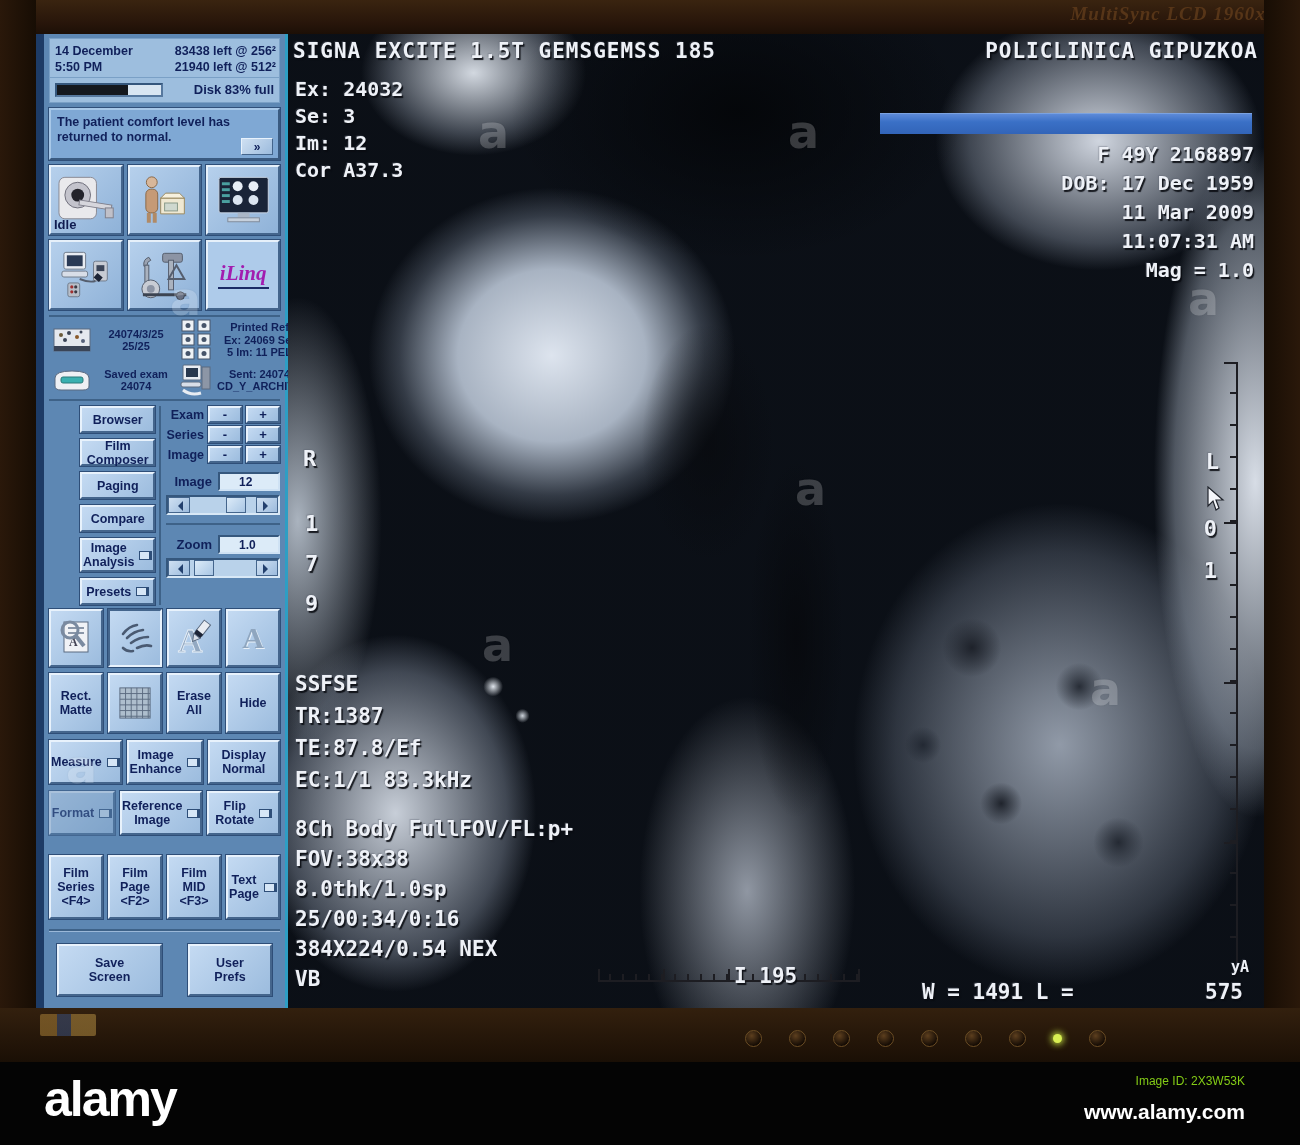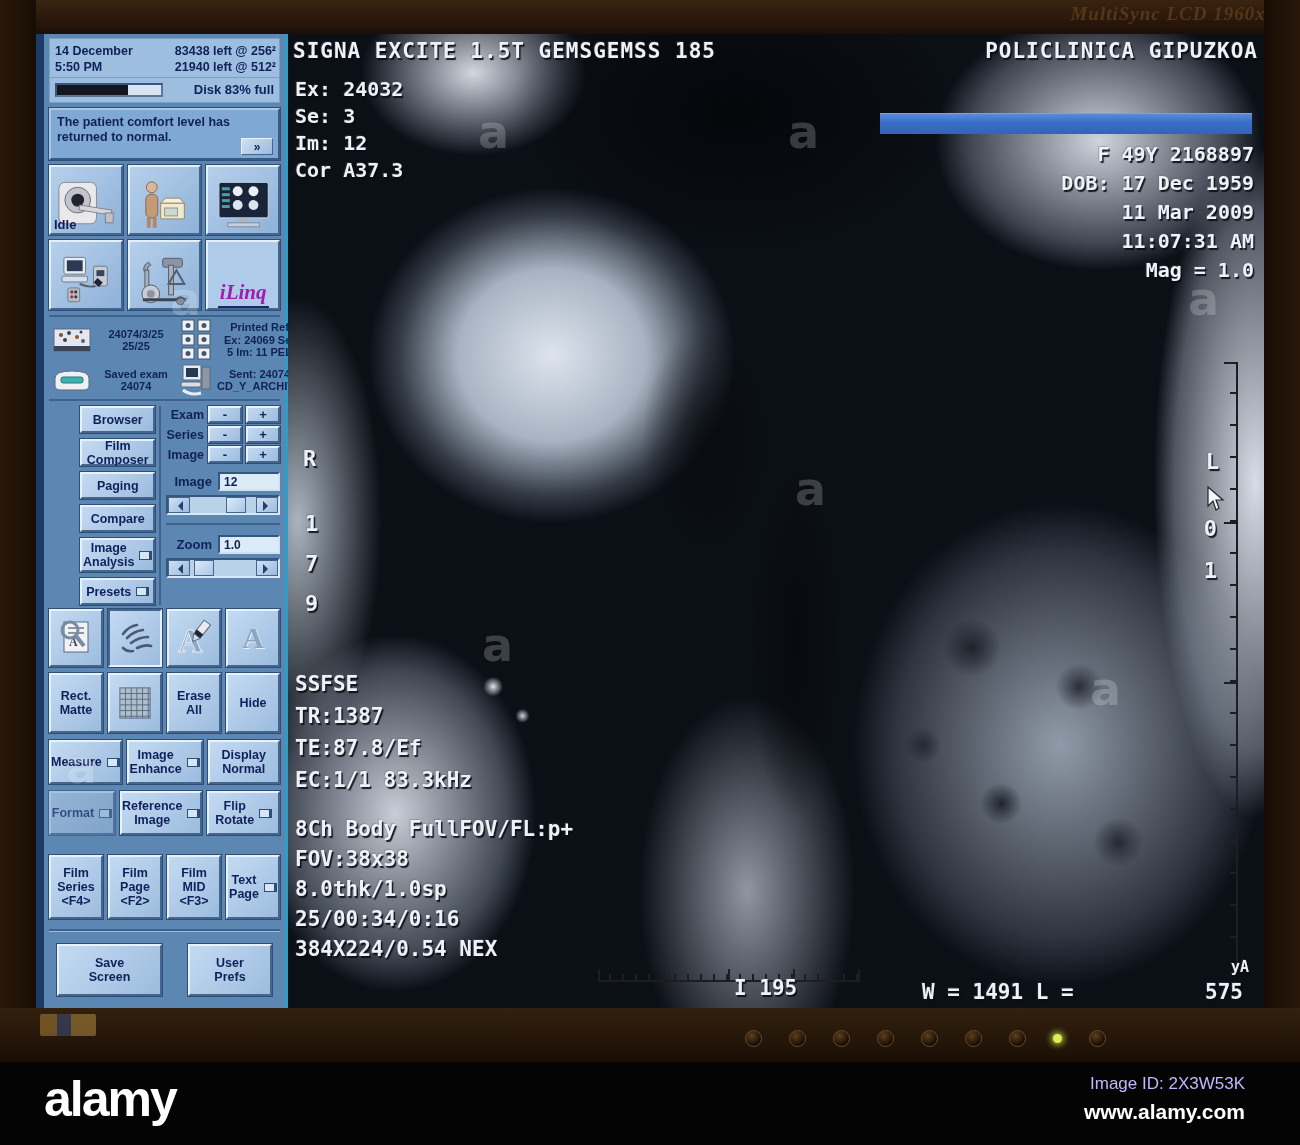--- a/index.html
+++ b/index.html
@@ -21,21 +21,21 @@
   .bez-row { position:absolute; left:745px; top:22px; display:flex; align-items:center; gap:27px; }
   .bez-btn { width:17px; height:17px; border-radius:50%;
     background:radial-gradient(circle at 38% 32%, #5d3f1e, #140b04 72%);
     border:1px solid #6b4d24; }
   .led { width:9px; height:9px; border-radius:50%; background:#d9ef53; box-shadow:0 0 6px 2px rgba(210,240,70,.8); }
 
   
   .wm-bar { position:absolute; left:0; right:0; top:1062px; height:83px; background:#040404; }
   .wm-logo { position:absolute; left:44px; top:8px; color:#fff; font-weight:bold;
     font-size:50px; letter-spacing:-2px; }
-  .wm-id { position:absolute; right:55px; top:12px; color:#c4b5fd; font-size:17px; }
+  .wm-id { position:absolute; right:55px; top:12px; color:#84cc16; font-size:12px; }
   .wm-url { position:absolute; right:55px; top:38px; color:#fff; font-size:21px; font-weight:bold; }
   .wm-a { position:absolute; color:#fff; opacity:.20; font:bold 46px "DejaVu Sans", sans-serif;
     text-shadow:0 0 2px rgba(0,0,0,.4); pointer-events:none; z-index:40; }
 
   
   .screen { position:absolute; left:34px; top:32px; width:1233px; height:978px;
     background:#07090d; border:2px solid #0d4660; box-shadow:inset 0 0 14px rgba(70,170,220,.25);
     display:flex; }
 
   
@@ -57,21 +57,21 @@
     border-bottom-color:#3a5a80; border-right-color:#3a5a80; outline:1px solid #30507a;
     padding:5px 6px; font-size:12.5px; font-weight:bold; line-height:15px; min-height:52px; }
   .msg-more { position:absolute; right:5px; bottom:3px; width:32px; height:17px;
     background:linear-gradient(135deg,#cfe0f2,#9cbbdd); border:1px solid #44658c;
     border-top-color:#e8f2fc; border-left-color:#e8f2fc; font:bold 12px "Liberation Sans",sans-serif;
     color:#10205a; text-align:center; line-height:14px; }
 
   .icon-grid { display:grid; grid-template-columns:repeat(3,1fr); gap:5px; }
   .icon-btn { position:relative; height:70px; background:linear-gradient(135deg,#b6d0ec,#8fb2d8);
     border:2px solid #44658c; border-top-color:#e6f0fa; border-left-color:#e6f0fa;
-    outline:1px solid #2e4e78; display:flex; align-items:flex-end; justify-content:center; }
+    outline:1px solid #2e4e78; display:flex; align-items:center; justify-content:center; }
   .icon-btn svg { width:85%; height:85%; }
   .idle-lbl { position:absolute; left:3px; bottom:1px; font-size:13px; font-weight:bold; color:#101c50; }
   .ilinq { font:italic bold 21px "Liberation Serif", serif; color:#a21caf; background:#aecbea; }
   .ilinq span { border-bottom:2px solid #1a2a66; padding:0 2px 1px; }
 
   .status-grid { display:grid; grid-template-columns:46px 78px 38px 85px; gap:2px;
     align-items:center; font-size:11px; font-weight:bold; line-height:12.5px; padding:2px 0 2px 0;
     border-top:2px solid #3e6288; border-bottom:2px solid #3e6288; }
   .status-grid .txt { text-align:center; }
   .status-grid svg { display:block; margin:0 auto; }
@@ -89,21 +89,21 @@
     border:1px solid #2e4e78; border-right-width:3px; margin-left:5px; flex:none; }
   .adj-col { flex:1; border-left:2px solid #3e6288; padding-left:5px;
     display:flex; flex-direction:column; }
   .stepper { display:flex; align-items:center; justify-content:flex-end; gap:4px; margin-bottom:3px; }
   .stepper .lbl { font-size:12.5px; font-weight:bold; }
   .sbtn { width:34px; height:17px; font-size:13px; line-height:13px; }
   .field-row { display:flex; align-items:center; justify-content:flex-end; gap:6px; margin:6px 0 4px; }
   .field-row .lbl { font-size:13px; font-weight:bold; }
   .field { width:62px; height:19px; background:#dcebf8; border:2px solid #35577d;
     border-bottom-color:#cfe2f4; border-right-color:#cfe2f4; font:bold 12px "Liberation Sans",sans-serif;
-    color:#10205a; padding:1px 4px; }
+    color:#10205a; padding:1px 19px; }
   .scrollbar { position:relative; height:20px; background:#b9d2ea; border:2px solid #35577d;
     border-bottom-color:#d8e8f6; border-right-color:#d8e8f6; margin-bottom:6px; }
   .sb-arrow { position:absolute; top:0; width:22px; height:16px; background:linear-gradient(135deg,#cfe0f2,#9cbbdd);
     border:1px solid #44658c; }
   .sb-arrow:after { content:""; position:absolute; top:3px; border:5px solid transparent; }
   .sb-left { left:0; } .sb-left:after { left:4px; border-right-color:#23406e; }
   .sb-right { right:0; } .sb-right:after { right:4px; border-left-color:#23406e; }
   .sb-thumb { position:absolute; top:0; width:20px; height:16px;
     background:linear-gradient(135deg,#dcebf8,#a9c6e4); border:1px solid #44658c; }
   .zoom-divider { border-top:2px solid #3e6288; margin:2px 0 4px; }
@@ -157,21 +157,21 @@
   .ov-ex { left:7px; top:42px; font-size:20px; line-height:27px; }
   .name-bar { position:absolute; right:13px; top:79px; width:372px; height:21px;
     background:linear-gradient(#5d8ad8,#3a70c6 40%, #3264b8); border-top:1px solid #7ba2e0; }
   .ov-pat { right:11px; top:106px; text-align:right; font-size:20px; line-height:29px; }
   .ov-r { left:15px; top:412px; font-size:22px; }
   .ov-lnums { left:17px; top:470px; font-size:22px; line-height:40px; }
   .ov-l { right:46px; top:415px; font-size:22px; }
   .ov-rnums { right:48px; top:474px; font-size:22px; line-height:42px; }
   .ov-seq { left:7px; top:634px; font-size:21px; line-height:32px; }
   .ov-coil { left:7px; top:780px; font-size:21px; line-height:30px; }
-  .ov-i { left:446px; bottom:8px; font-size:21px; }
+  .ov-i { left:446px; bottom:20px; font-size:21px; }
   .ov-w { left:634px; bottom:4px; font-size:21px; }
   .ov-lvl { right:22px; bottom:4px; font-size:21px; }
   .ov-corner { right:16px; bottom:32px; font-size:15px; }
   .ruler-h { position:absolute; left:310px; bottom:26px; width:262px; height:13px;
     border-bottom:2px solid #1d1d22;
     background:
       repeating-linear-gradient(to right, #1d1d22 0 2px, transparent 2px 65px),
       repeating-linear-gradient(to right, transparent 0 11px, #1d1d22 11px 13px) content-box;
     padding-top:5px; }
   .ruler-v { position:absolute; right:27px; top:328px; width:14px; height:600px;
@@ -519,20 +519,21 @@
         <div>TE:87.8/Ef</div>
         <div>EC:1/1 83.3kHz</div>
       </div>
 
       <div class="ov ov-coil">
         <div>8Ch Body FullFOV/FL:p+</div>
         <div>FOV:38x38</div>
         <div>8.0thk/1.0sp</div>
         <div>25/00:34/0:16</div>
         <div>384X224/0.54 NEX</div>
+        <div>VB</div>
       </div>
 
       <div class="ruler-h"></div>
       <div class="ov ov-i">I 195</div>
       <div class="ov ov-w">W = 1491 L =</div>
       <div class="ov ov-lvl">575</div>
       <div class="ov ov-corner">yA</div>
     </main>
   </div>
 

